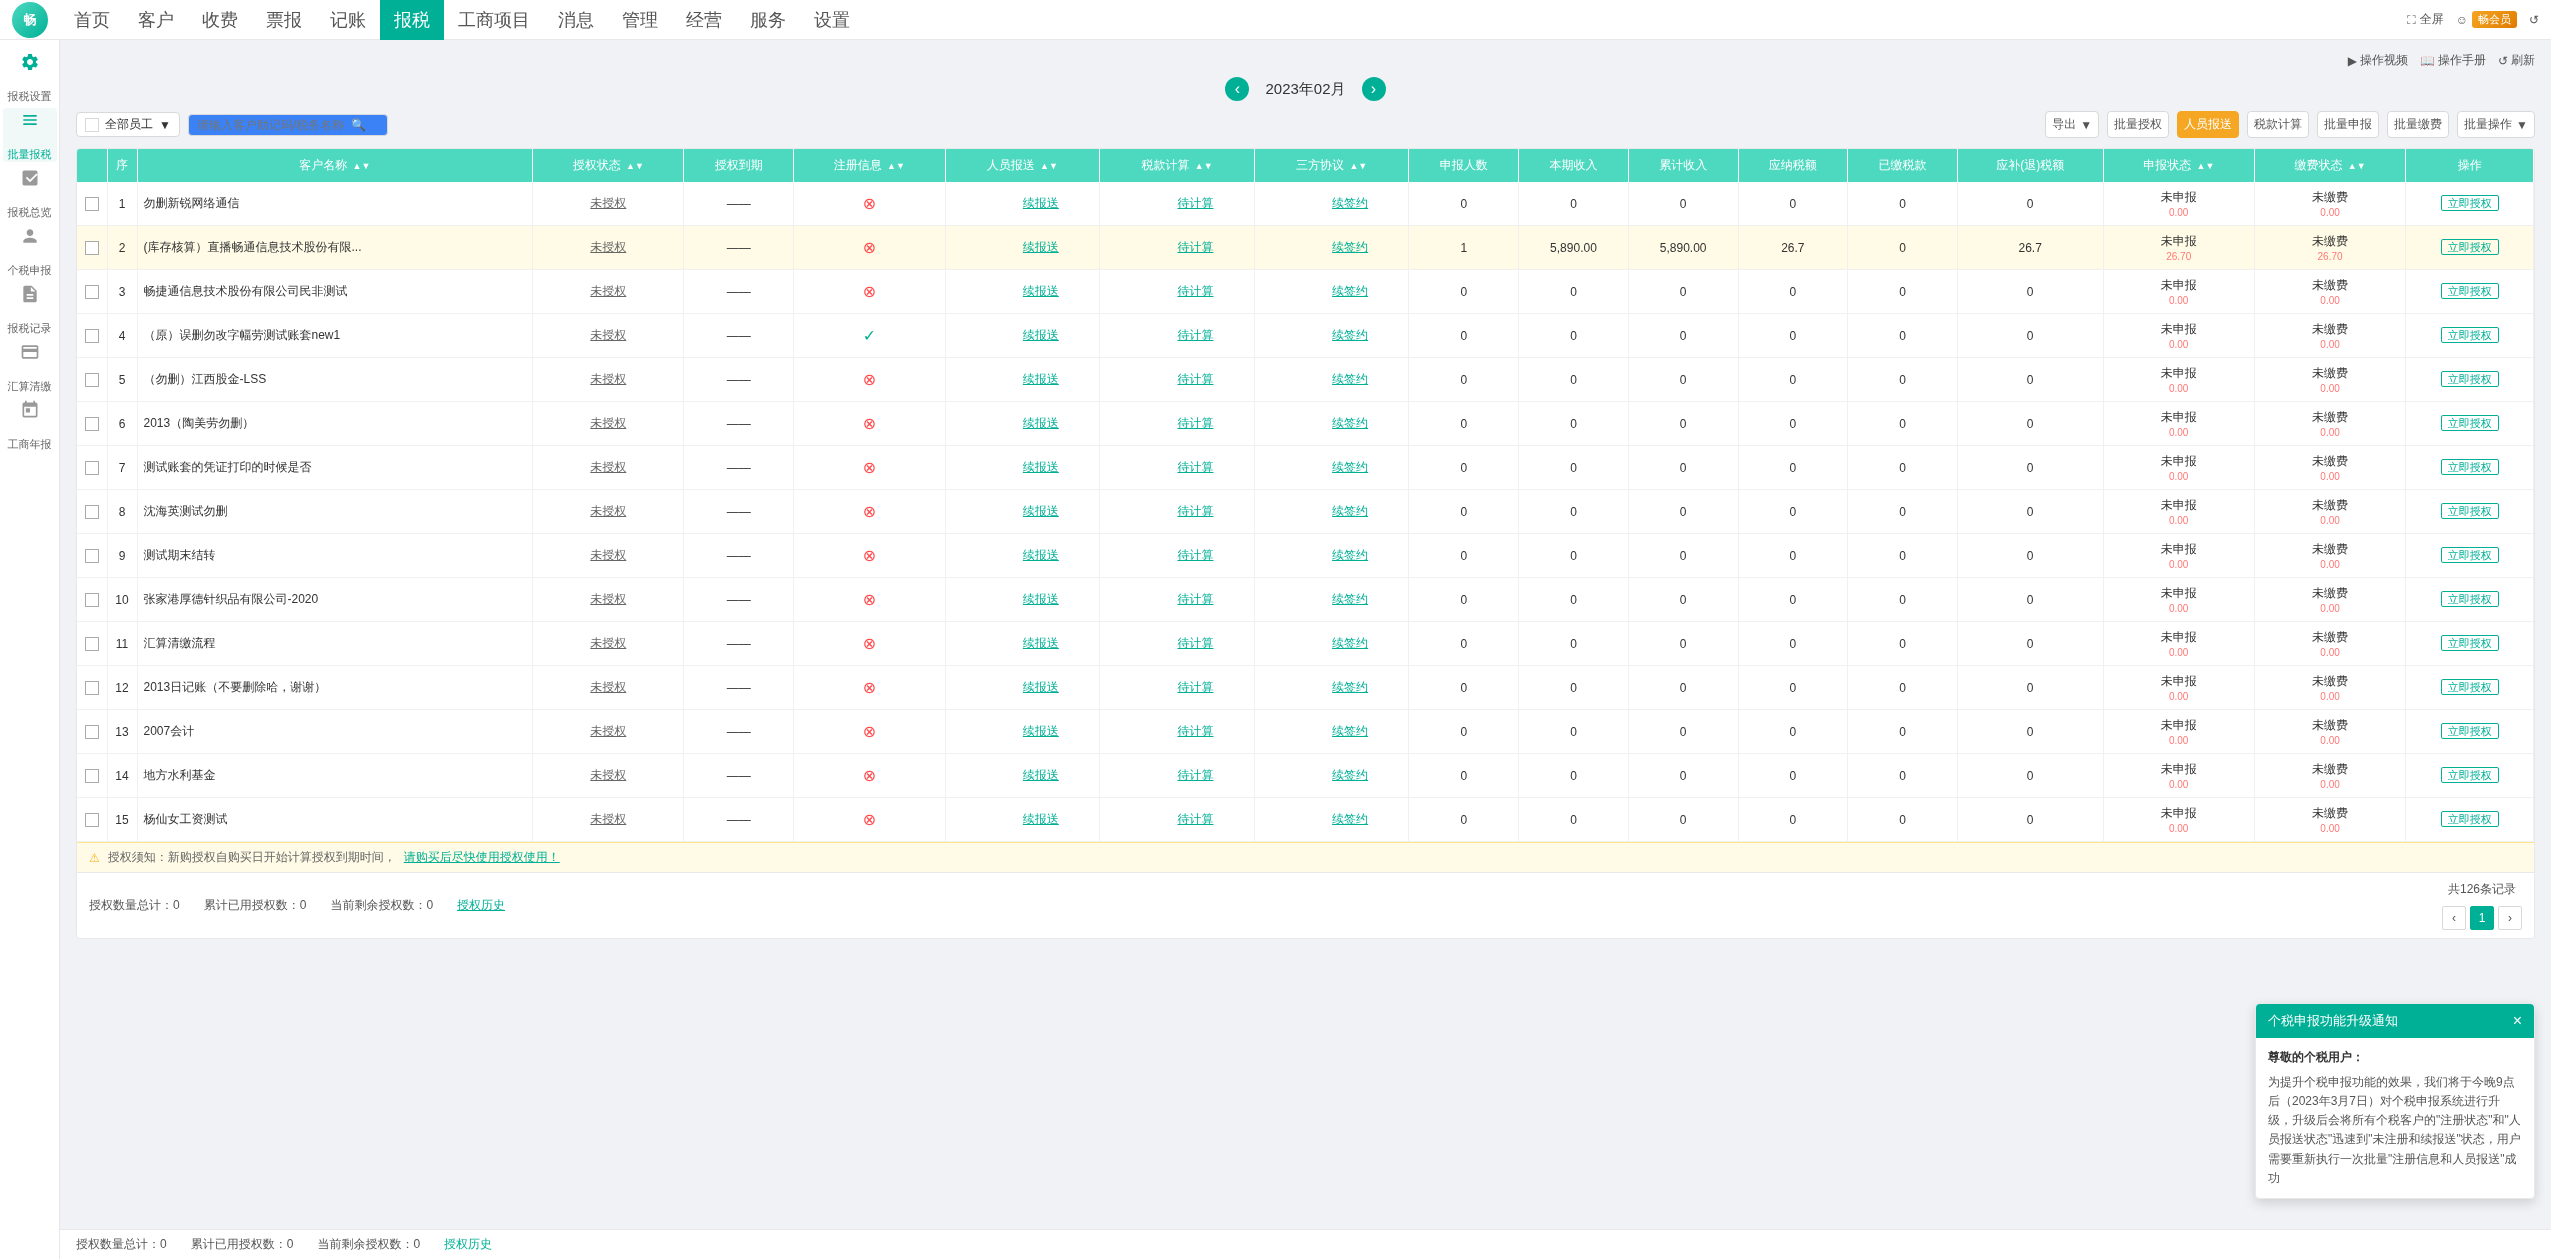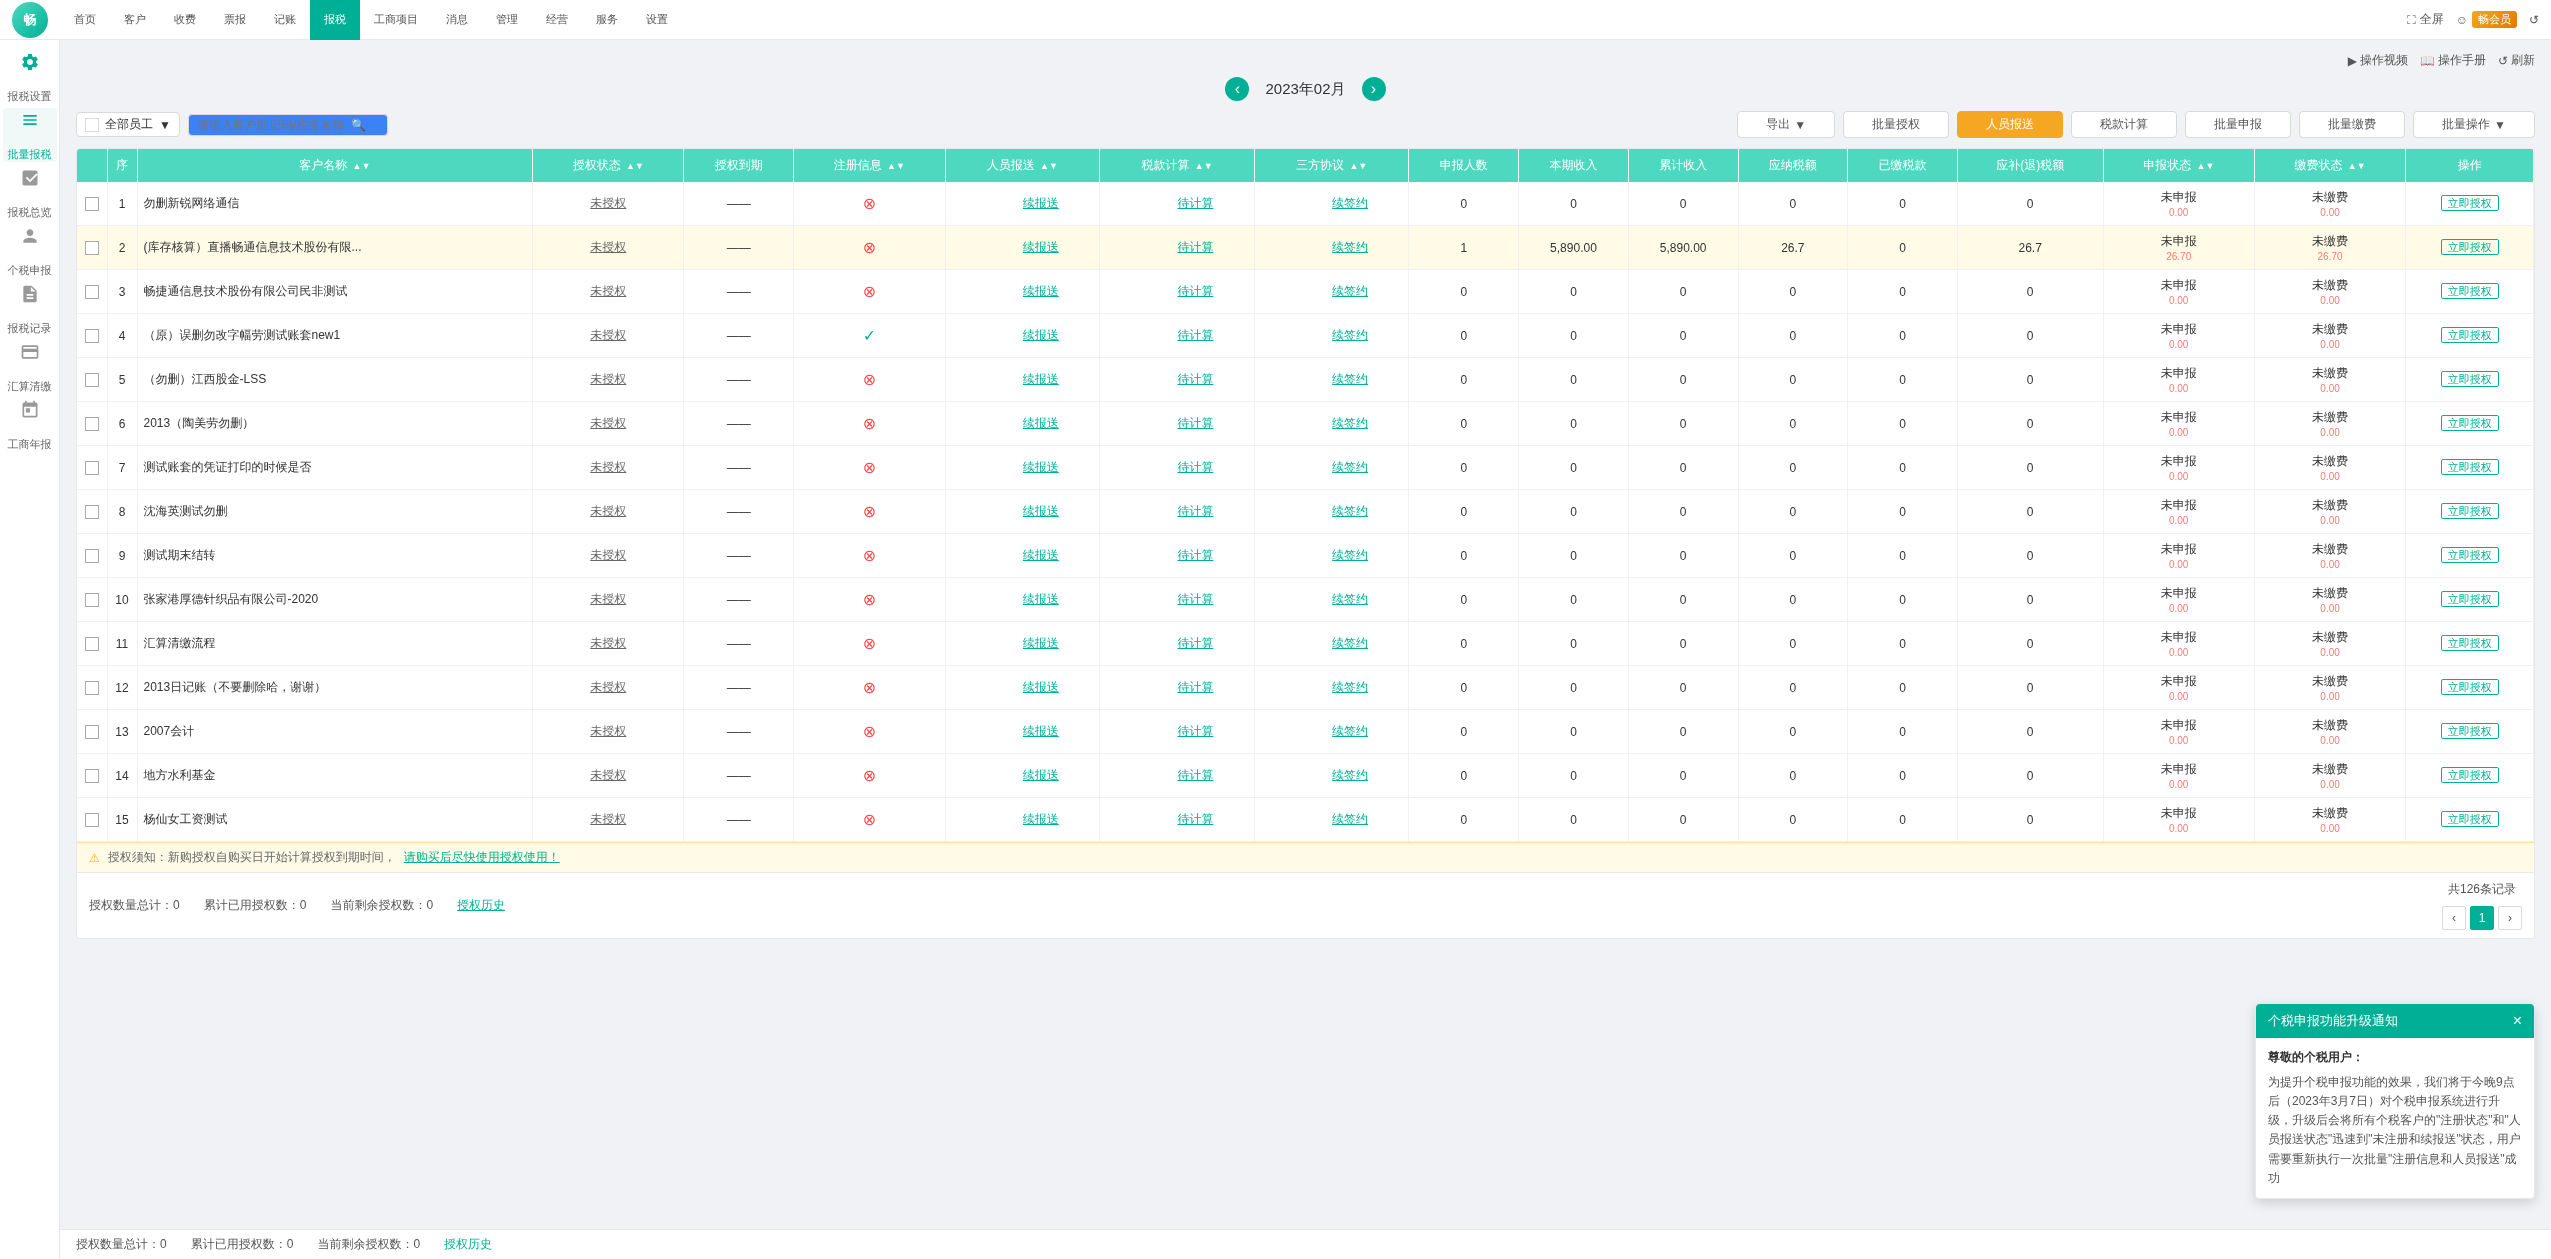--- a/index.html
+++ b/index.html
@@ -28,21 +28,21 @@
     }
     .nav-items {
       display: flex; align-items: center; flex: 1;
     }
     .nav-item {
       padding: 0 14px;
       height: 40px;
       display: flex; align-items: center;
       cursor: pointer;
       color: #555;
-      font-size: 11px;
+      font-size: 18px;
     }
     .nav-item.active {
       background: #00b096;
       color: white;
     }
     .nav-right {
       display: flex; align-items: center; gap: 12px;
       font-size: 12px; color: #555;
     }
     .nav-right-item {
@@ -157,21 +157,21 @@
       max-width: 200px;
     }
     .search-input-wrap input {
       border: none; outline: none;
       font-size: 12px;
       background: transparent;
       width: 150px;
     }
     .toolbar-spacer { flex: 1; }
     .toolbar-btn {
-      padding: 4px 28px;
+      padding: 4px 6px;
       border: 1px solid #d9d9d9;
       border-radius: 4px;
       background: white;
       cursor: pointer;
       font-size: 12px;
       color: #555;
       display: flex; align-items: center; gap: 4px; justify-content: space-between;
     }
     .toolbar-btn.primary {
       background: #f5a623;

